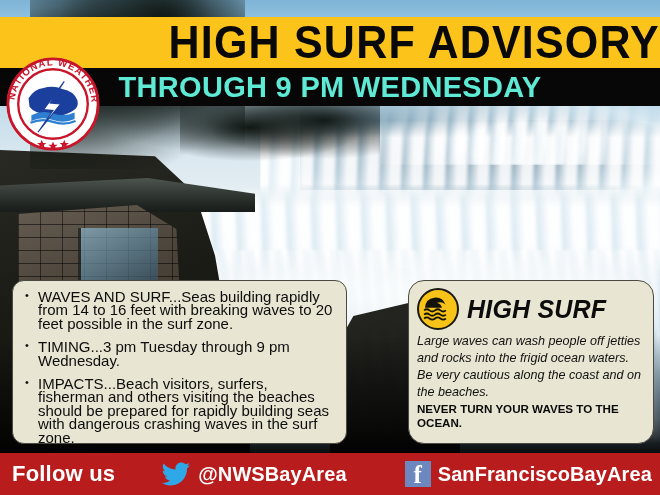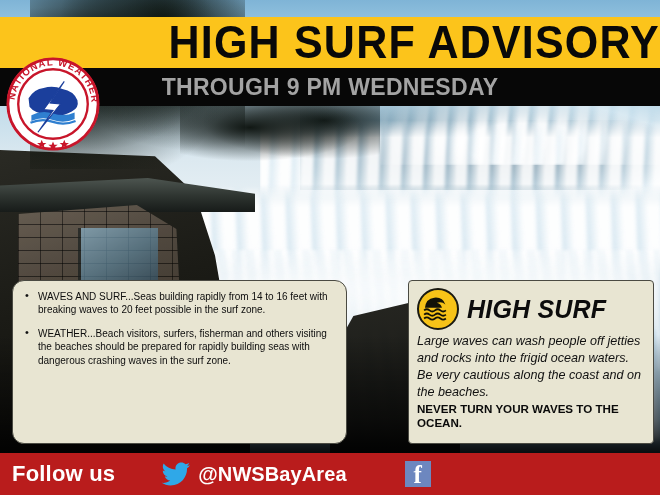--- a/index.html
+++ b/index.html
@@ -143,21 +143,21 @@
     font-family:"Liberation Sans", sans-serif;
     white-space:nowrap;
     transform:scaleY(1.08);
   }
   .banner-black{
     position:absolute;left:0;top:68px;width:660px;height:38px;
     background:#070707;
     display:flex;align-items:center;justify-content:center;
   }
   .banner-sub{
-    font-size:23px;font-weight:bold;color:#a3a3a3;
+    font-size:29px;font-weight:bold;color:#5eead4;
     letter-spacing:.3px;line-height:1;white-space:nowrap;
     font-family:"Liberation Sans", sans-serif;
   }
 
   
   .nws-logo{
     position:absolute;left:6px;top:57px;width:94px;height:94px;
     border-radius:50%;
   }
 
@@ -168,35 +168,35 @@
     border:1.5px solid #4a4a42;
     border-radius:12px;
     box-sizing:border-box;
     padding:9px 12px 6px 10px;
   }
   .bullets{list-style:none;margin:0;padding:0;}
   .bullets li{
     position:relative;
     padding-left:15px;
     margin-bottom:10px;
-    font-size:10px;line-height:13.4px;
+    font-size:15px;line-height:13.4px;
     color:#0d0d0d;
     font-family:"Liberation Sans", sans-serif;
   }
   .bullets li:last-child{margin-bottom:0;}
   .bullets li::before{
     content:"•";position:absolute;left:2px;top:-1px;font-size:11px;color:#111;
   }
 
   
   .panel-right{
     position:absolute;left:408px;top:280px;width:246px;height:164px;
     background:#e8e5d2;
     border:1.5px solid #4a4a42;
-    border-radius:4px;
+    border-radius:16px;
     box-sizing:border-box;
     padding:7px 9px 5px 8px;
   }
   .callout-head{
     display:flex;align-items:center;gap:8px;margin-bottom:3px;
   }
   .surf-badge{
     width:38px;height:38px;border-radius:50%;
     background:#f7c318;border:2px solid #1a1a12;
     flex:0 0 auto;position:relative;
@@ -298,21 +298,22 @@
     <g fill="#c8152a">
       <polygon points="38,88 39.4,91.4 43,91.4 40.2,93.6 41.2,97 38,94.9 34.8,97 35.8,93.6 33,91.4 36.6,91.4"></polygon>
       <polygon points="50,90 51.4,93.4 55,93.4 52.2,95.6 53.2,99 50,96.9 46.8,99 47.8,95.6 45,93.4 48.6,93.4"></polygon>
       <polygon points="62,88 63.4,91.4 67,91.4 64.2,93.6 65.2,97 62,94.9 58.8,97 59.8,93.6 57,91.4 60.6,91.4"></polygon>
     </g>
   </svg>
 
   <div class="panel-left">
     <ul class="bullets">
       <li>WAVES AND SURF...Seas building rapidly from 14 to 16 feet with breaking waves to 20 feet possible in the surf zone.</li>
-      <li>WEATHER...Beach visitors, surfers, fisherman and others visiting the beaches should be prepared for rapidly building seas with dangerous crashing waves in the surf zone.</li>
+      <li>TIMING...3 pm Tuesday through 9 pm Wednesday.</li>
+      <li>IMPACTS...Beach visitors, surfers, fisherman and others visiting the beaches should be prepared for rapidly building seas with dangerous crashing waves in the surf zone.</li>
     </ul>
   </div>
 
   <div class="panel-right">
     <div class="callout-head">
       <div class="surf-badge">
         <svg viewBox="0 0 40 40" width="34" height="34" style="position:absolute;left:0;top:0;">
           <path d="M7 21 Q8 10 18 9 Q28 8 31 17 Q27 13 21 15 Q26 16 27 21 Z" fill="#121208"></path>
           <path d="M6 24 q3.2 -2.6 6.4 0 t6.4 0 t6.4 0 t6.4 0" fill="none" stroke="#121208" stroke-width="2.1"></path>
           <path d="M6 29 q3.2 -2.6 6.4 0 t6.4 0 t6.4 0 t6.4 0" fill="none" stroke="#121208" stroke-width="2.1"></path>
@@ -332,16 +333,17 @@
       <svg width="30" height="25" viewBox="0 0 30 25">
         <path d="M29 3.2c-1.05.47-2.18.78-3.37.93 1.21-.73 2.14-1.88 2.58-3.25-1.13.67-2.39 1.16-3.72 1.42C23.42 1.17 21.9.5 20.23.5c-3.2 0-5.8 2.6-5.8 5.8 0 .45.05.9.15 1.32C9.76 7.38 5.48 5.06 2.6 1.53c-.5.86-.79 1.86-.79 2.93 0 2.01 1.02 3.79 2.58 4.83-.95-.03-1.84-.29-2.62-.73v.07c0 2.81 2 5.15 4.65 5.69-.49.13-1 .2-1.53.2-.37 0-.74-.04-1.09-.1.74 2.3 2.88 3.98 5.41 4.03-1.98 1.55-4.48 2.48-7.2 2.48-.47 0-.93-.03-1.38-.08 2.57 1.65 5.62 2.61 8.9 2.61 10.68 0 16.52-8.85 16.52-16.52l-.02-.75C27.2 5.42 28.2 4.38 29 3.2z" fill="#2fa8e8"></path>
       </svg>
       <span class="social-handle">@NWSBayArea</span>
     </div>
 
     <div class="social-item social-facebook">
       <div class="fb-square">
           <span>f</span>
         </div>
+      <span class="social-handle">SanFranciscoBayArea</span>
     </div>
   </div>
 
 </div>
 
 </body></html>

